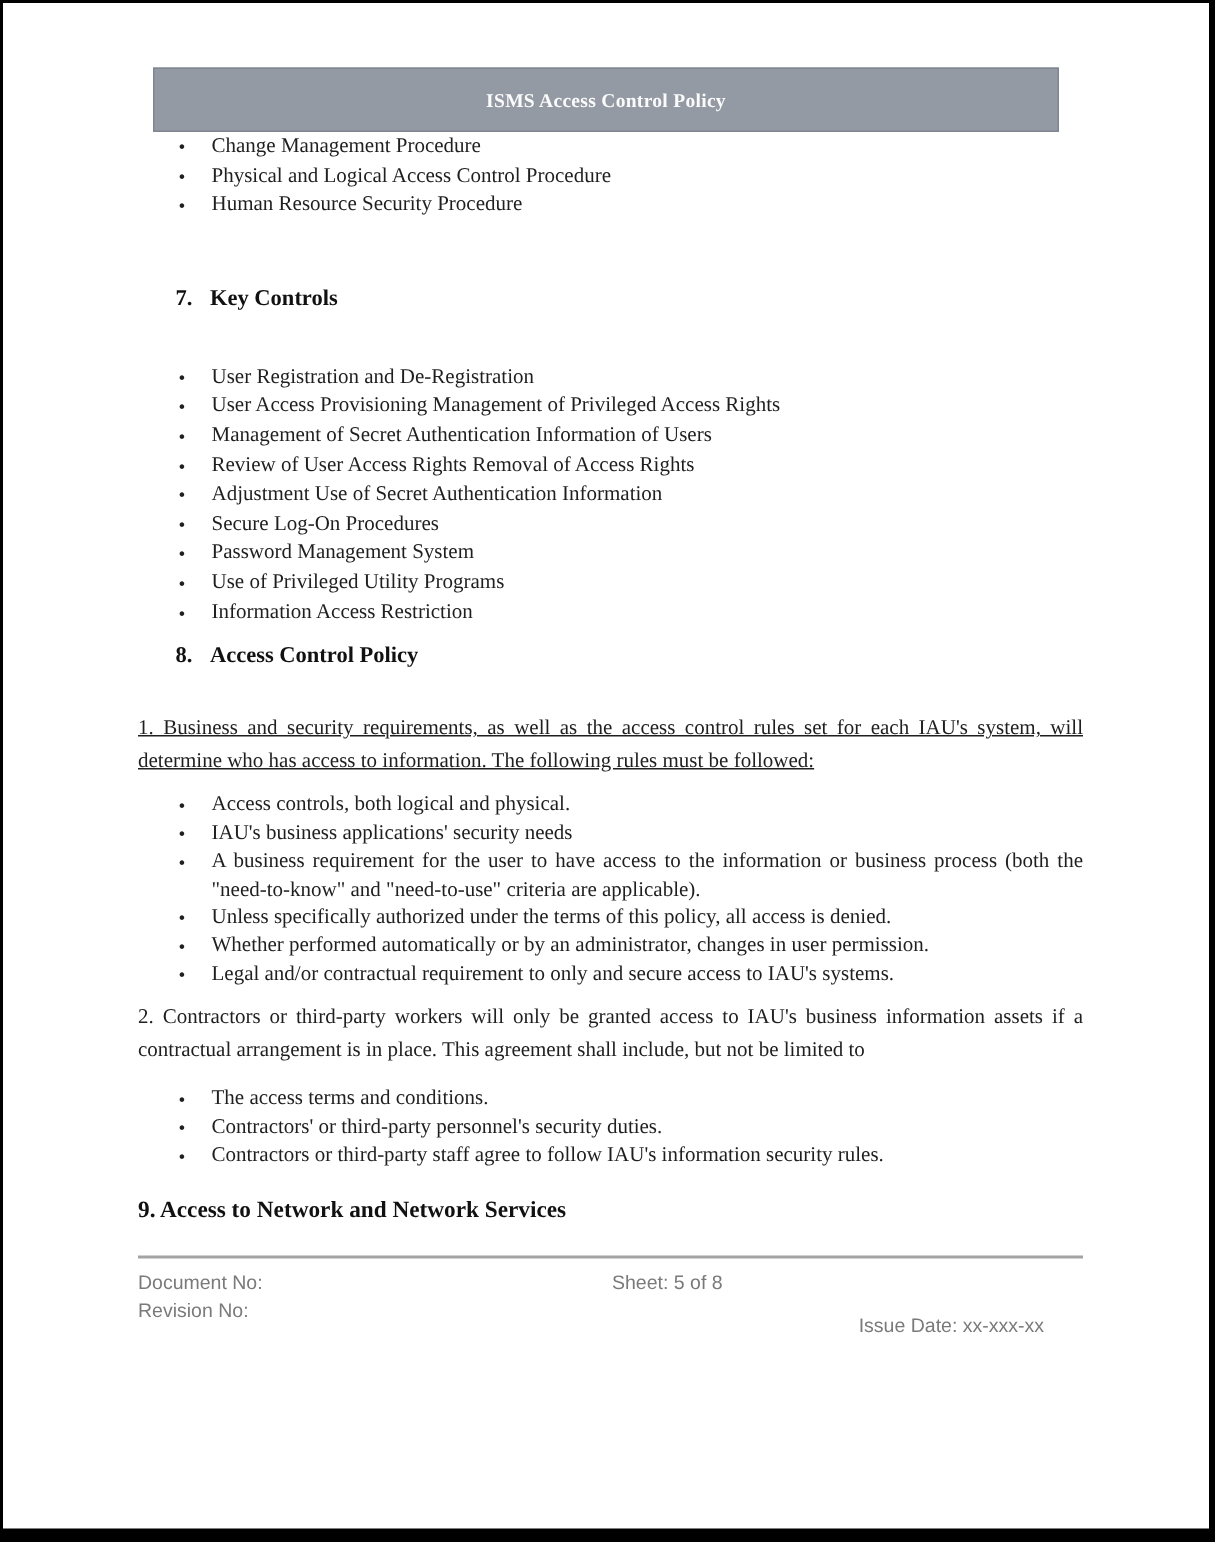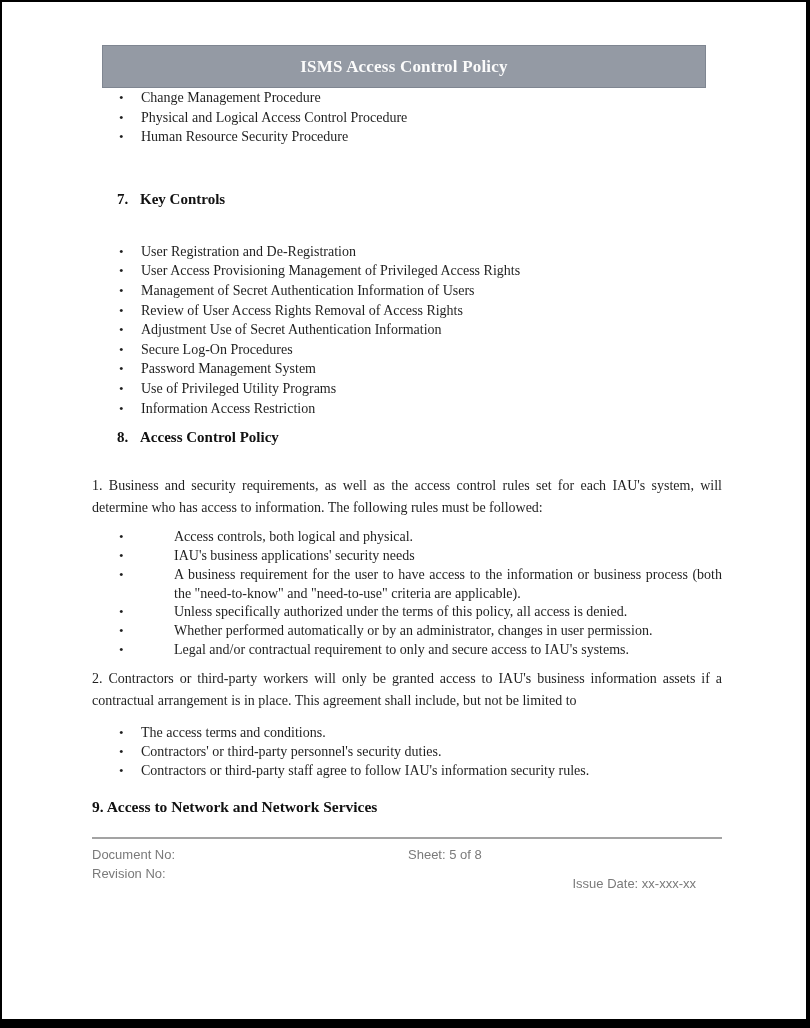--- a/index.html
+++ b/index.html
@@ -17,56 +17,56 @@
   }
   .title-bar{
     width:604px;height:43px;
     margin:43px auto 0 auto;
     background:#949aa4;
     border:1px solid #7f8691;
     box-sizing:border-box;
     display:flex;align-items:center;justify-content:center;
   }
   .title-bar .title-text{
-    font-size:17px;font-weight:bold;color:#fbfbfb;
+    font-size:13px;font-weight:bold;color:#fbfbfb;
     letter-spacing:.2px;
   }
   .content{
     margin:0 84px 0 90px; 
     font-size:14px;
   }
   ul.bullets{
     list-style:none;margin:0;padding:0;
   }
   ul.bullets li{
     display:flex;
     padding-left:27px;
     line-height:19.6px;
   }
   ul.bullets li .dot{
     flex:0 0 22px;
     font-size:13px;
   }
   ul.bullets li .txt{flex:1;}
-  ul.justify li .txt{text-align:justify;margin-left:33px;}
+  ul.justify li .txt{text-align:justify;}
   .list-intro{margin-top:15px;}
   .list-intro li{line-height:19.5px;}
   h2.numbered{
     margin:0;padding-left:25px;
     font-size:15px;font-weight:bold;color:#111;
     line-height:17px;
   }
   h2.numbered .num{display:inline-block;width:23px;}
   #h-key-controls{margin-top:44px;}
   #list-key-controls{margin-top:34px;}
   #h-access-control{margin-top:11px;}
   .para{
     margin:0;text-align:justify;line-height:22px;
   }
-  #para-access-rules{margin-top:29px;}
+  #para-access-rules{margin-top:29px;text-decoration:underline;}
   #list-access-rules{margin-top:9px;}
   #list-access-rules li{line-height:18.8px;}
   #para-contractors{margin-top:8px;}
   #list-contractor-terms{margin-top:11px;}
   #list-contractor-terms li{line-height:19px;}
   h3.plain{
     margin:17px 0 0 0;
     font-size:15.5px;font-weight:bold;color:#111;
     line-height:19px;
   }

